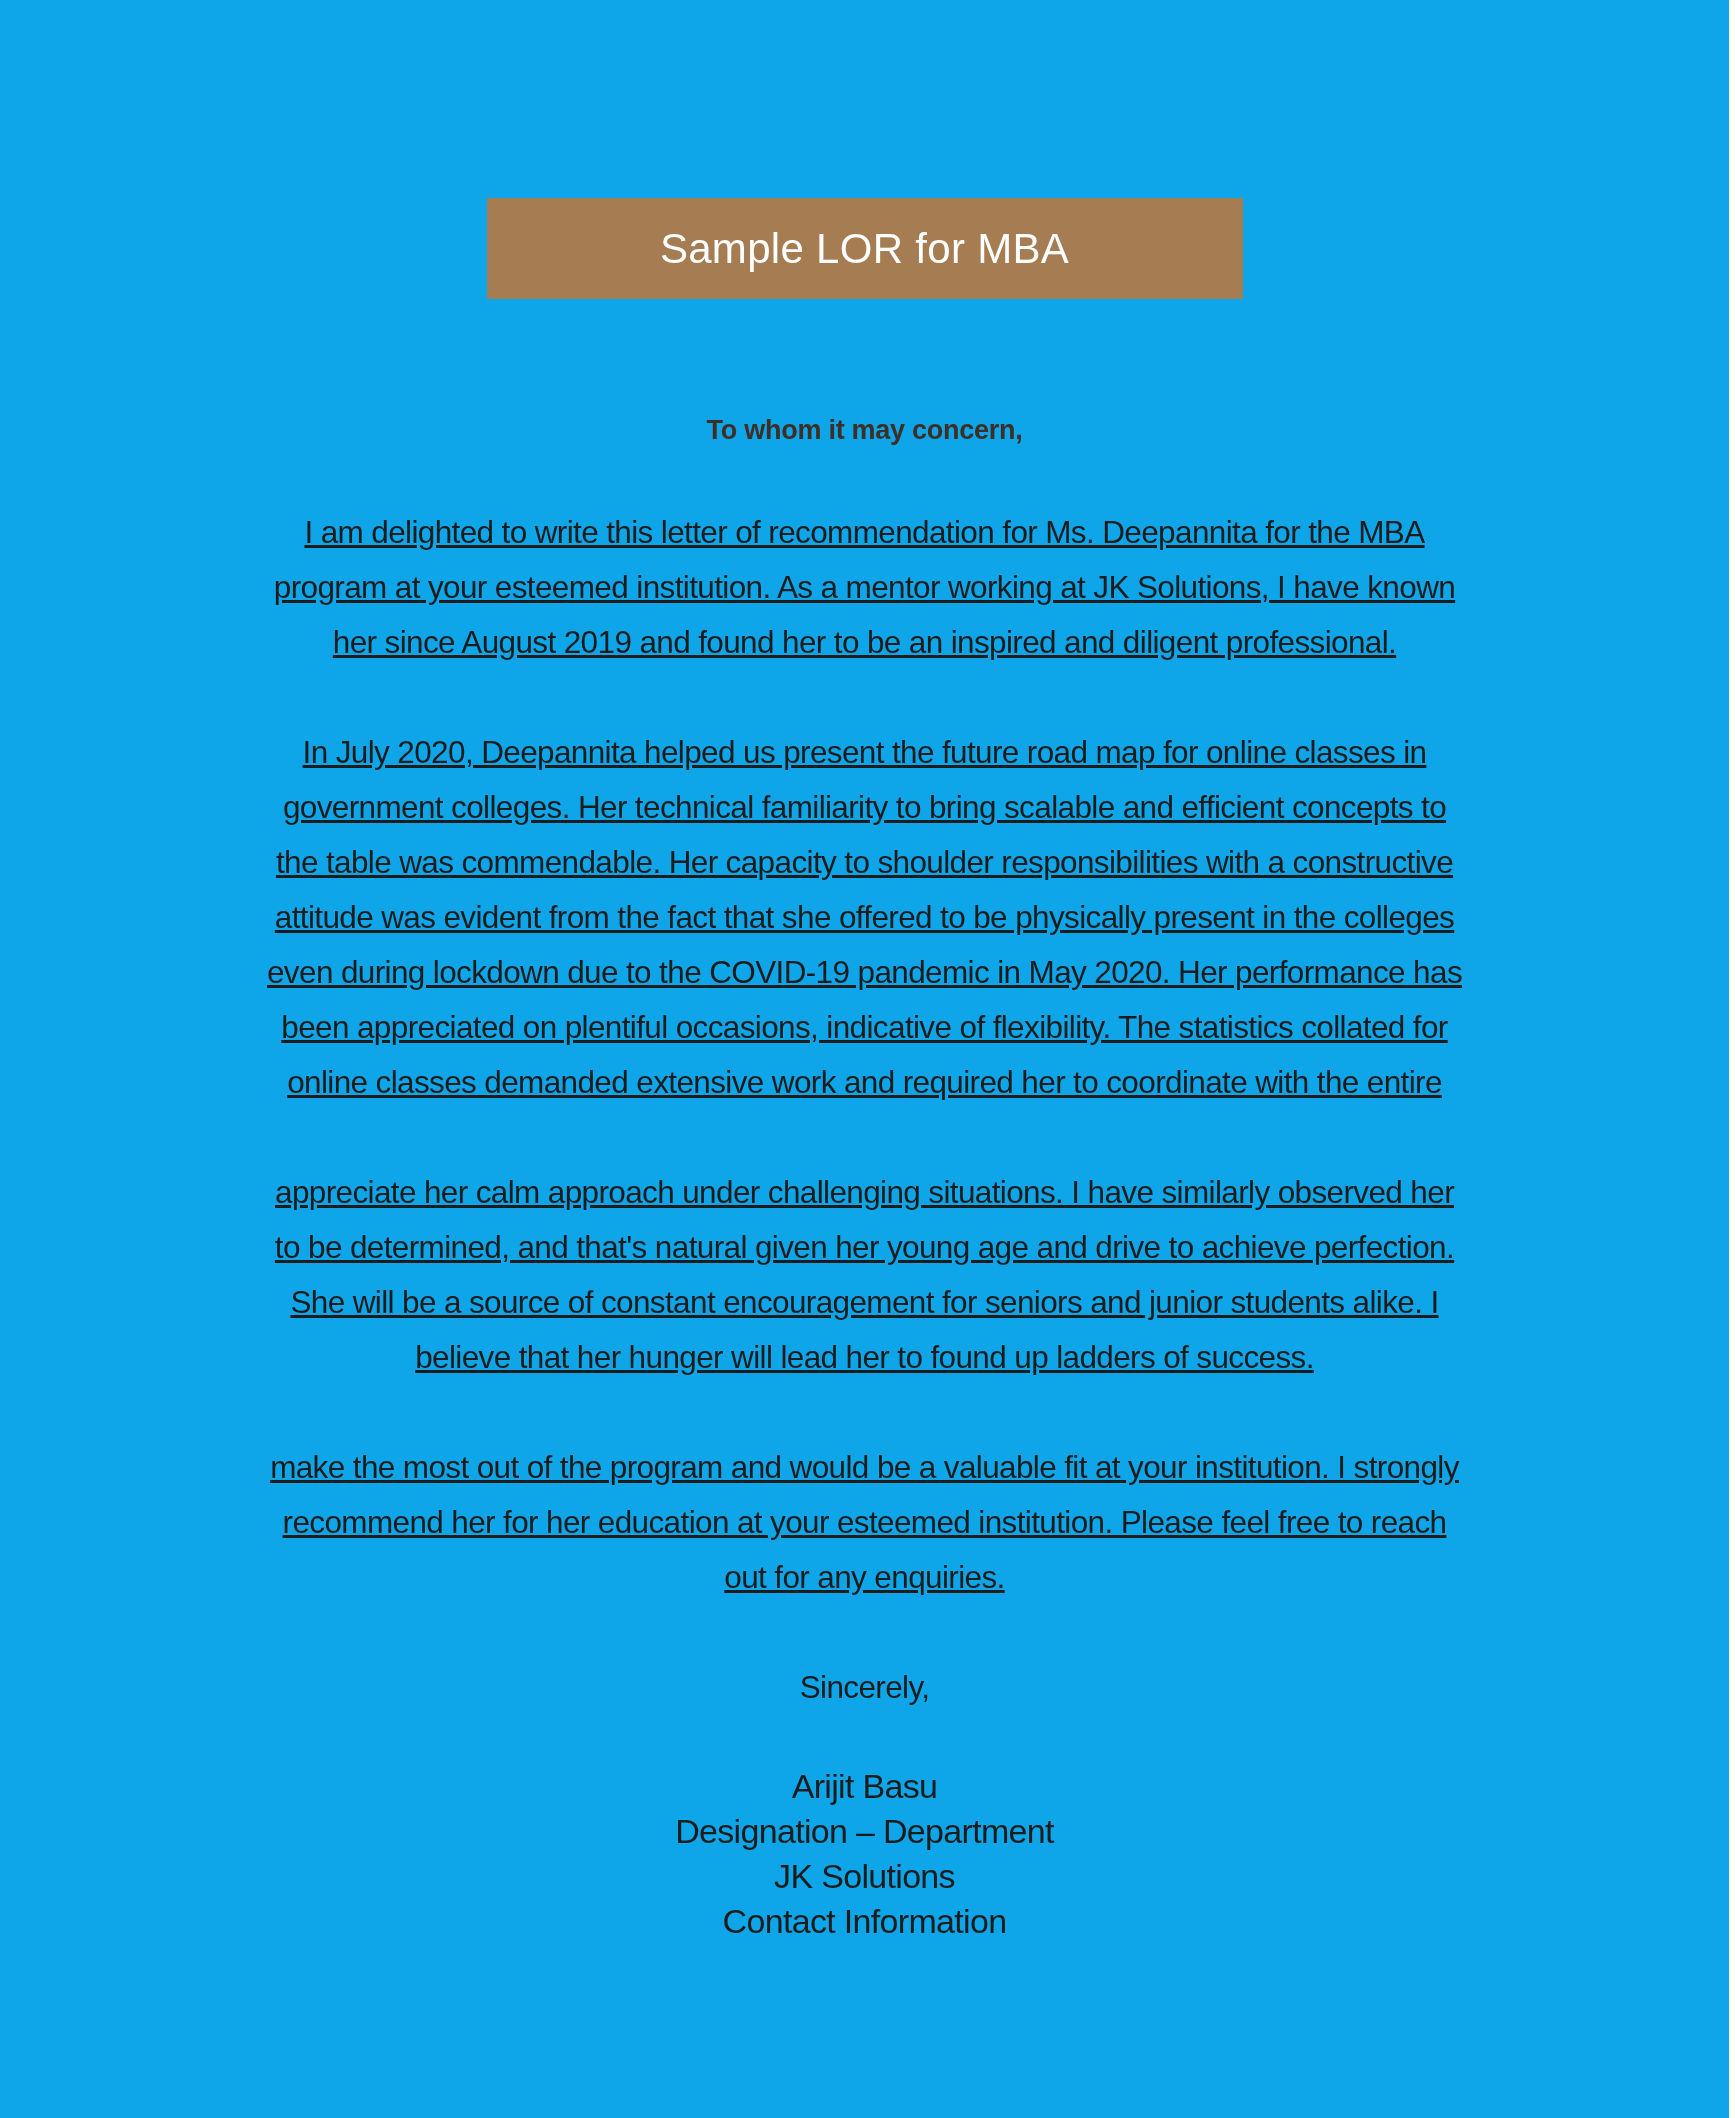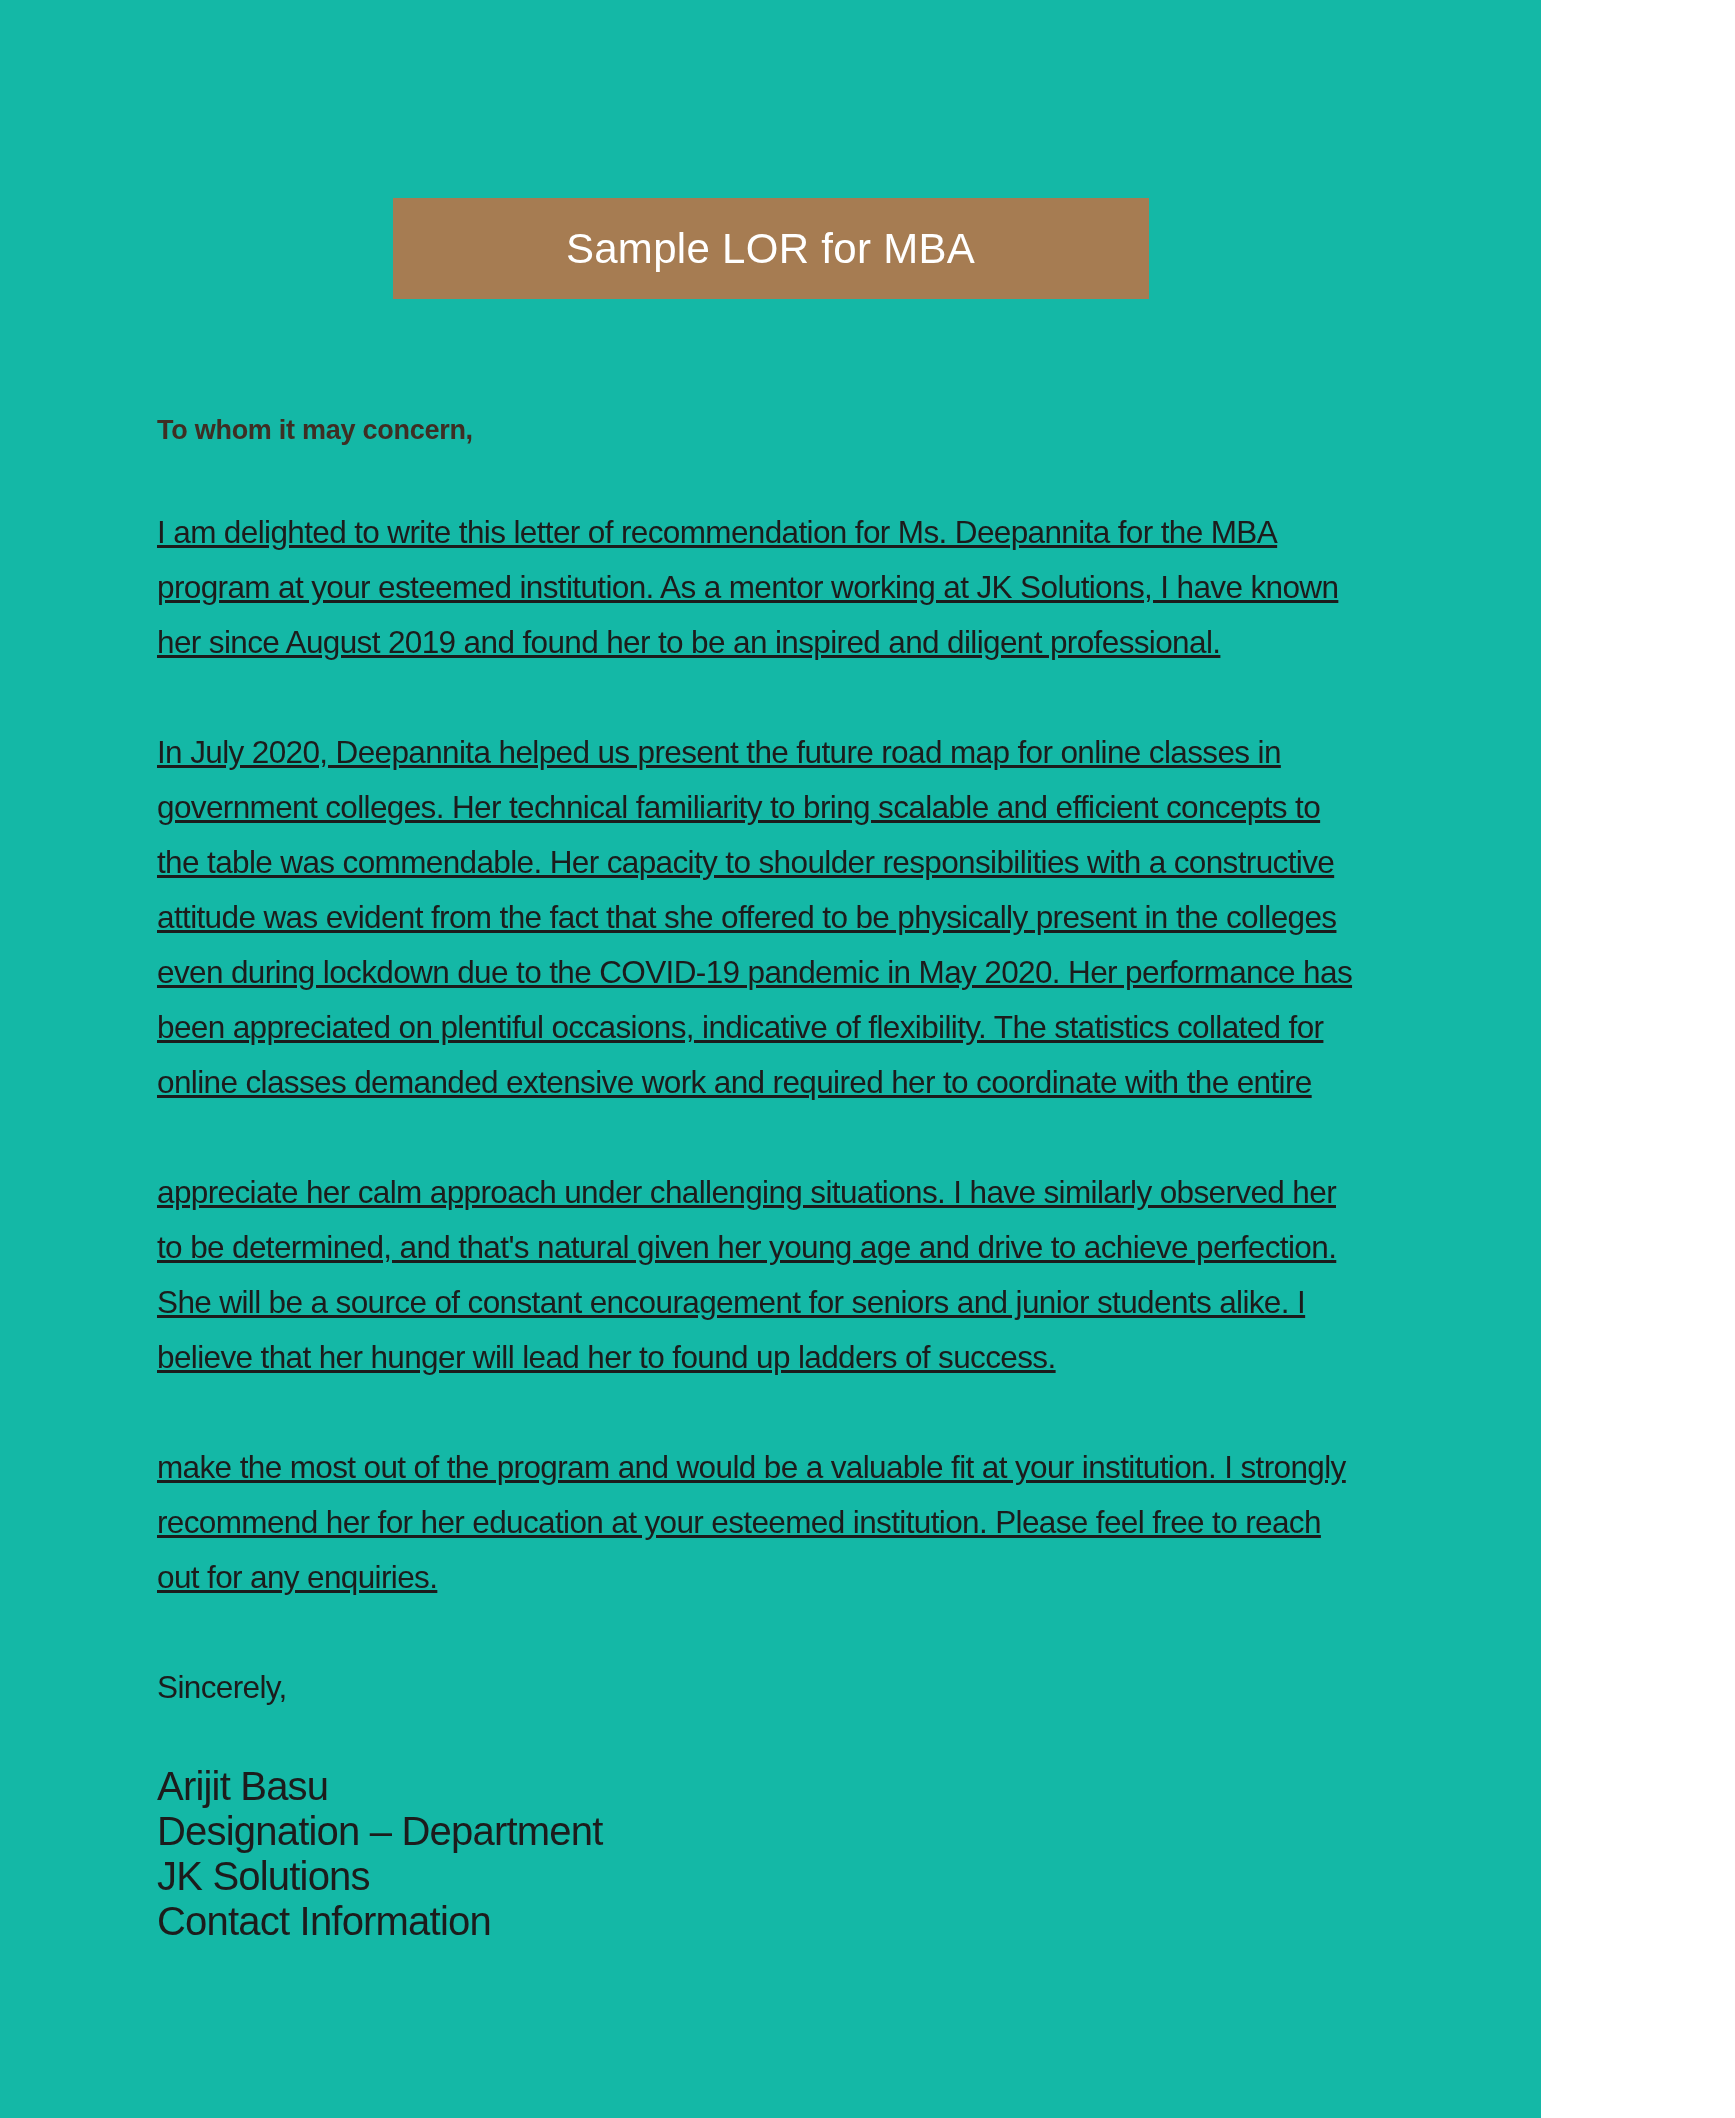--- a/index.html
+++ b/index.html
@@ -1,23 +1,24 @@
 <!DOCTYPE html>
 <html style="font-size:11.2px"><head>
 <meta charset="utf-8">
 <style>
   * { margin: 0; padding: 0; box-sizing: border-box; }
   html, body { background: #ffffff; }
   .page {
     position: relative;
-    width: 1541px;
+    width: 1729px;
     height: 2119px;
-    background: #14b8a6;
+    background: #0ea5e9;
     overflow: hidden;
     font-family: "Liberation Sans", sans-serif;
+    text-align: center;
   }
   .banner {
     width: 756px;
     height: 101px;
     margin: 198px auto 0 auto;
     display: flex;
     align-items: center;
     justify-content: center;
   }
   .banner-title {
@@ -46,21 +47,21 @@
     white-space: pre;
     text-decoration: underline;
   }
   .closing {
     font-size: 31.5px;
     line-height: 55px;
     letter-spacing: -0.02em;
     margin-bottom: 49px;
   }
   .signature {
-    font-size: 40px;
+    font-size: 34px;
     line-height: 45px;
     letter-spacing: -0.02em;
   }
   .signature .line {
     display: block;
     white-space: pre;
   }
 </style>
 </head>
 <body>

